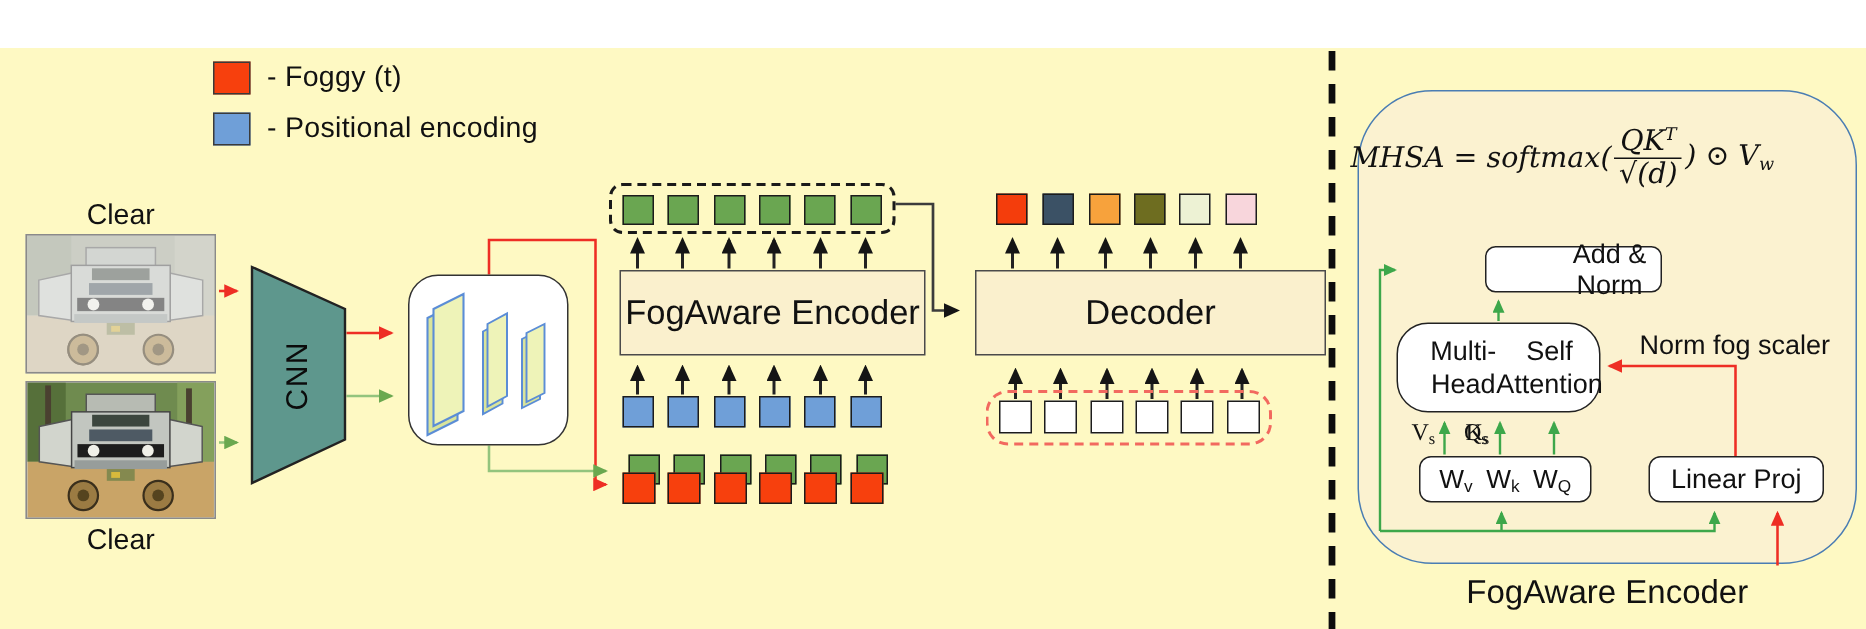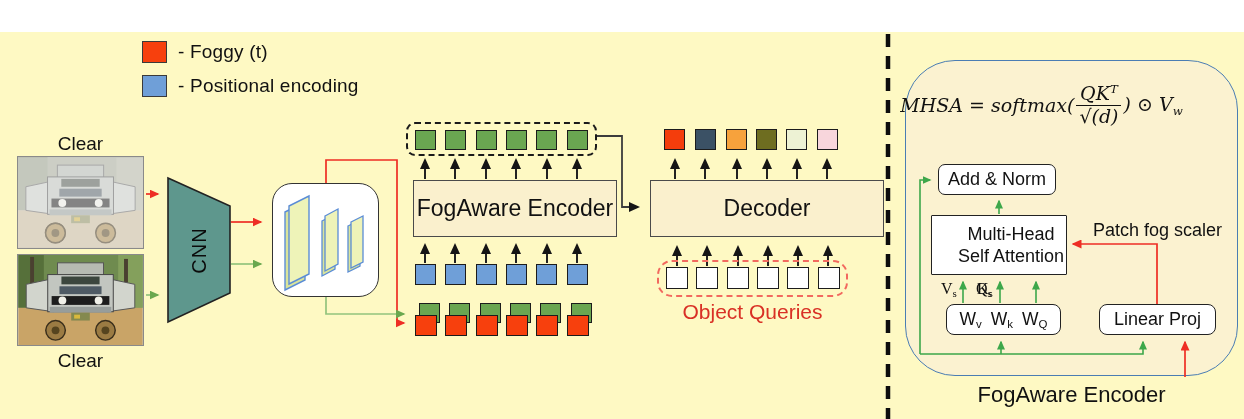--- a/index.html
+++ b/index.html
@@ -250,43 +250,42 @@
   <span class="tok" style="left: 817px; top: 97px; width: 21px; height: 21px; z-index: 10; background-color: rgb(248, 214, 220);"></span>
 
   <div class="abs qdashbox" style="left:657px;top:228px;width:191px;height:37px;z-index:9;"></div>
   <span class="tok" style="left:666px;top:235px;width:22px;height:22px;background:#fff;z-index:10;"></span>
   <span class="tok" style="left:696px;top:235px;width:22px;height:22px;background:#fff;z-index:10;"></span>
   <span class="tok" style="left:727px;top:235px;width:22px;height:22px;background:#fff;z-index:10;"></span>
   <span class="tok" style="left:757px;top:235px;width:22px;height:22px;background:#fff;z-index:10;"></span>
   <span class="tok" style="left:787px;top:235px;width:22px;height:22px;background:#fff;z-index:10;"></span>
   <span class="tok" style="left:818px;top:235px;width:22px;height:22px;background:#fff;z-index:10;"></span>
 
-  <div class="abs queries-label" style="left:657px;top:268px;width:191px;z-index:10;">Object Queries</div>
 
   <div class="abs panel" style="left: 905px; top: 28px; width: 333px; height: 316px; z-index: 2; background-color: rgb(251, 242, 208);"></div>
 
   <div class="abs formula" style="left:885px;top:48px;width:313px;height:50px;z-index:10;">
     <span>MHSA = softmax(</span>
       <span class="frac">
       <span class="num"><span>QK</span><sup class="m">T</sup></span>
       <span class="den">√(d)</span>
     </span>
       <span><span>) ⊙ V</span><sub class="m">w</sub></span>
   </div>
 
-  <div class="abs pbox" style="left:938px;top:132px;width:118px;height:31px;border-radius:7px;z-index:10;">
+  <div class="abs pbox" style="left:990px;top:132px;width:118px;height:31px;border-radius:7px;z-index:10;padding-left:48px;">
     <span class="plain-label">Add &amp; Norm</span>
   </div>
 
-  <div class="abs pbox" style="left:931px;top:183px;width:136px;height:60px;border-radius:1px;flex-direction:column;line-height:1.25;z-index:10;padding-left:24px;">
+  <div class="abs pbox" style="left:931px;top:183px;width:136px;height:60px;border-radius:21px;flex-direction:row;line-height:1.25;z-index:10;padding-left:24px;">
     <span class="plain-label">Multi-Head</span>
     <span class="plain-label">Self Attention</span>
   </div>
 
-  <div class="abs plain-label" style="left:1093px;top:188px;z-index:10;">Patch fog scaler</div>
+  <div class="abs plain-label" style="left:1093px;top:188px;z-index:10;">Norm fog scaler</div>
 
   <span class="abs sublabel" style="left:941px;top:248px;z-index:10;">
     <span>V</span><span class="s">s</span></span>
   <span class="abs sublabel" style="left:977px;top:248px;z-index:10;">
     <span>K</span><span class="s">s</span></span>
   <span class="abs sublabel" style="left:976px;top:248px;z-index:10;">
     <span>Q</span><span class="s">s</span></span>
 
   <div class="abs pbox" style="left:946px;top:272px;width:115px;height:31px;border-radius:8px;gap:9px;z-index:10;">
     <span class="wlabel"><span>W</span><span class="s">v</span></span>

